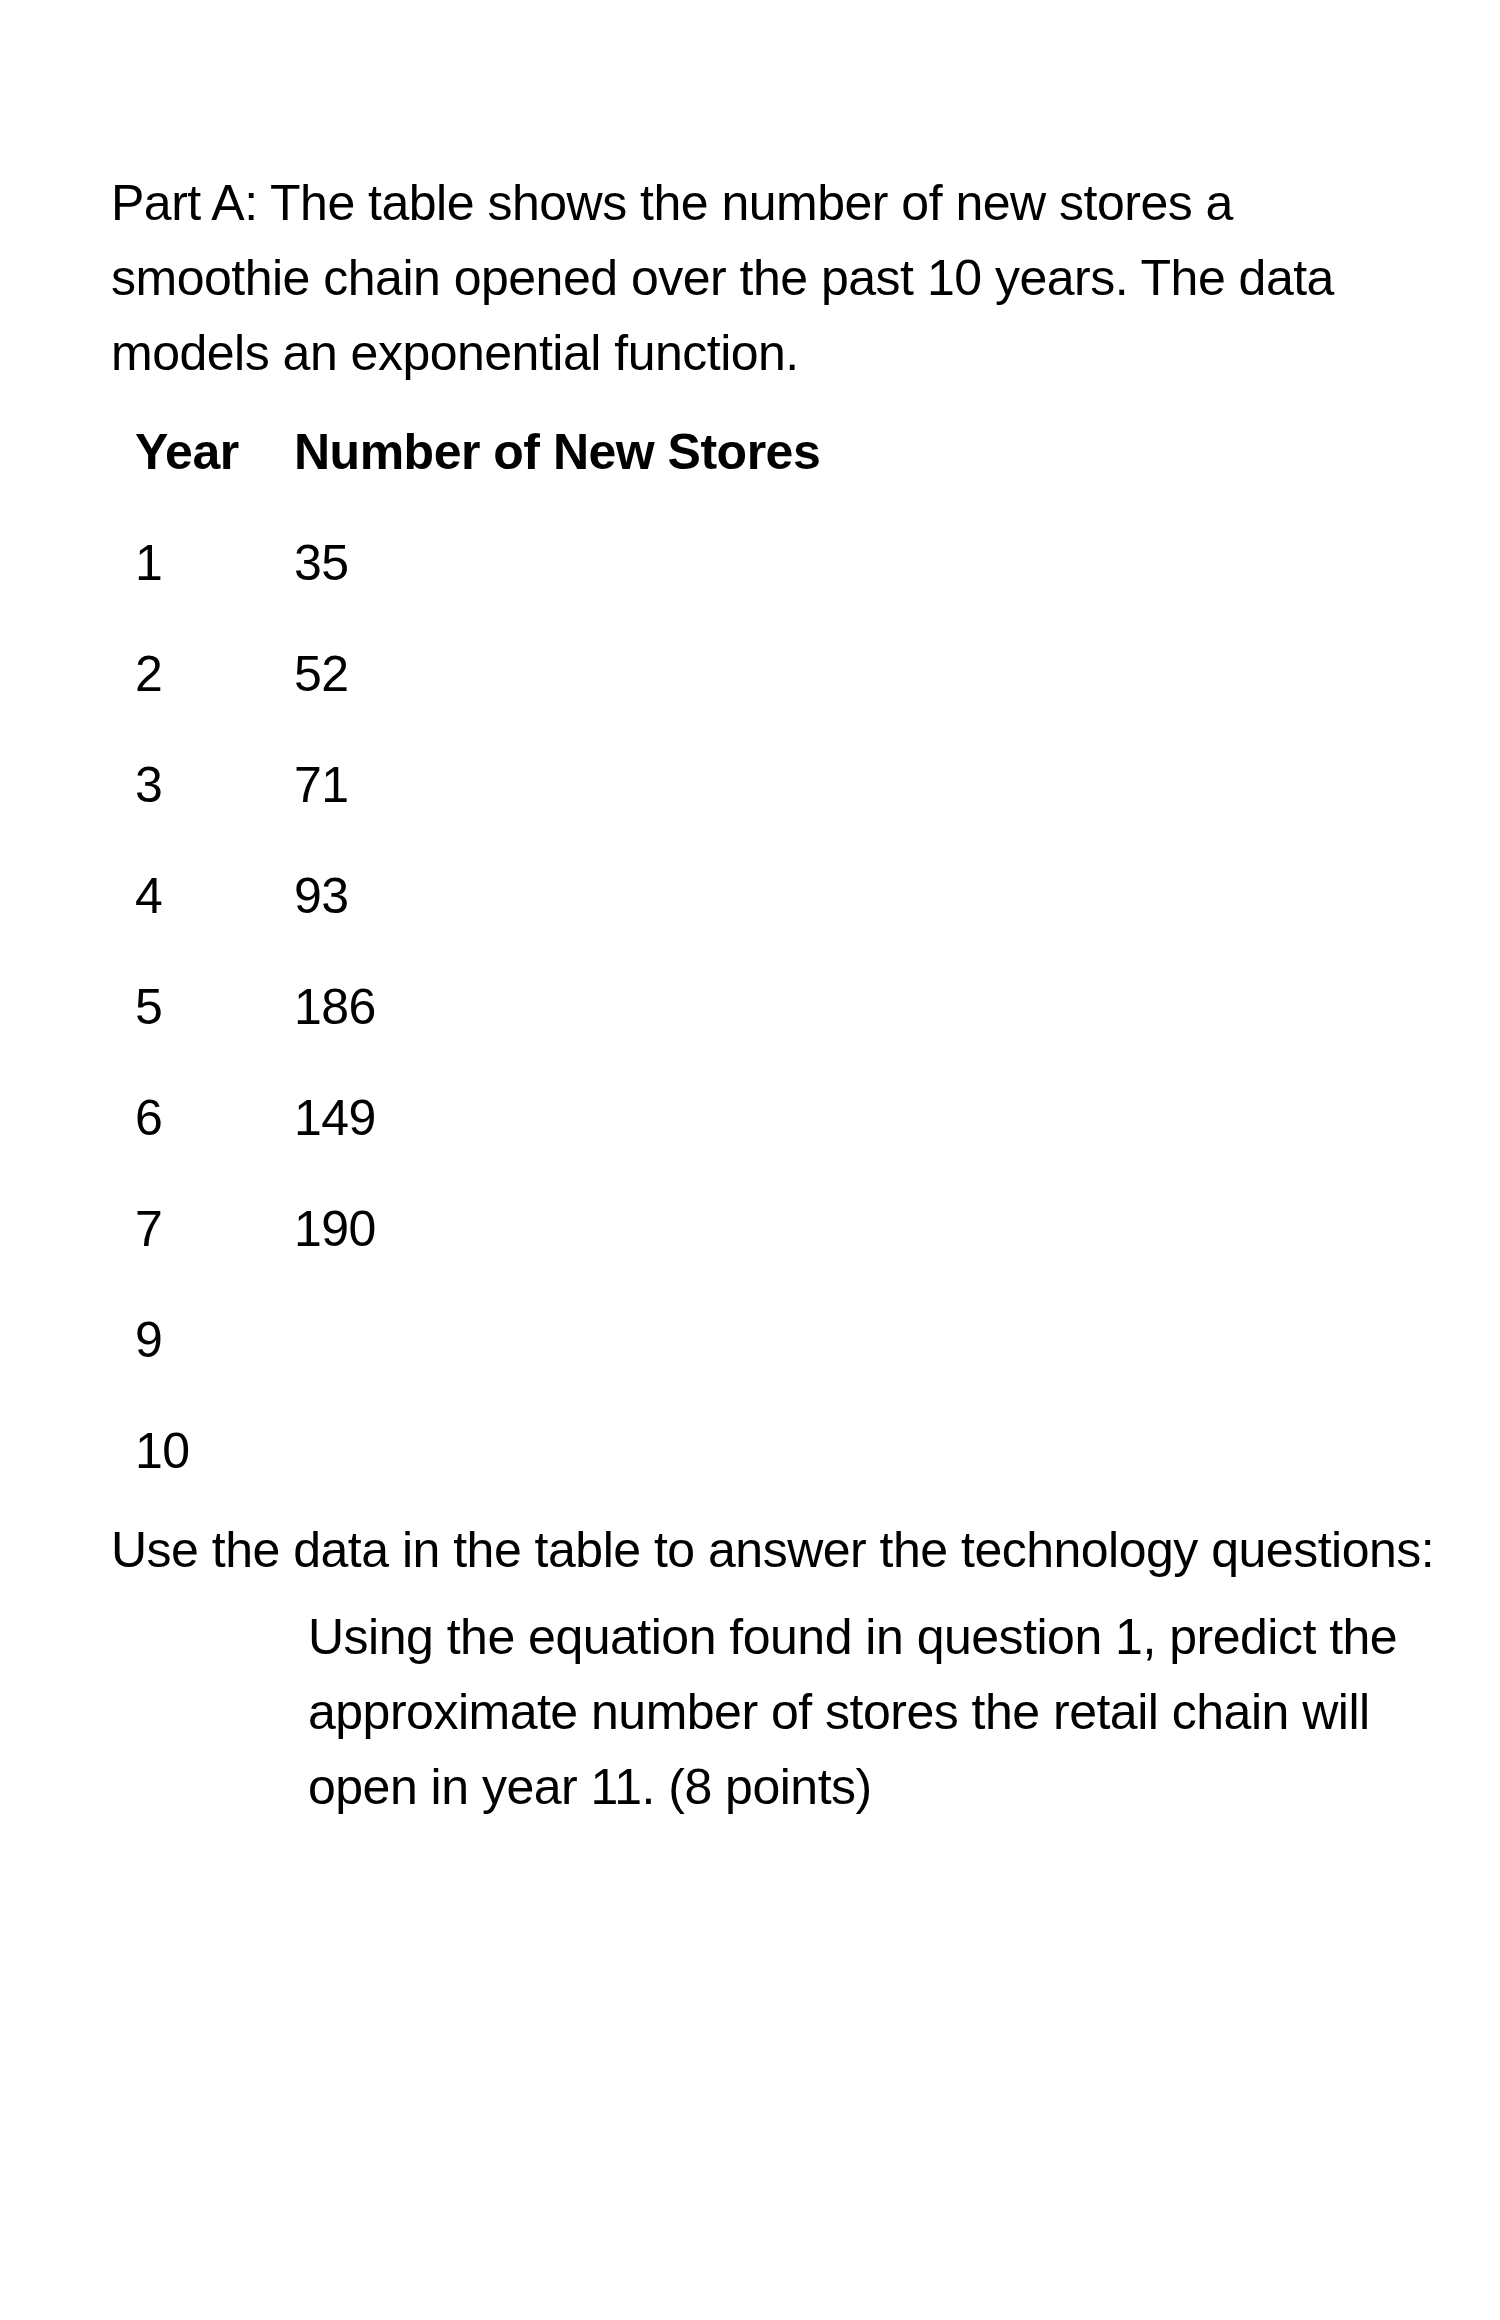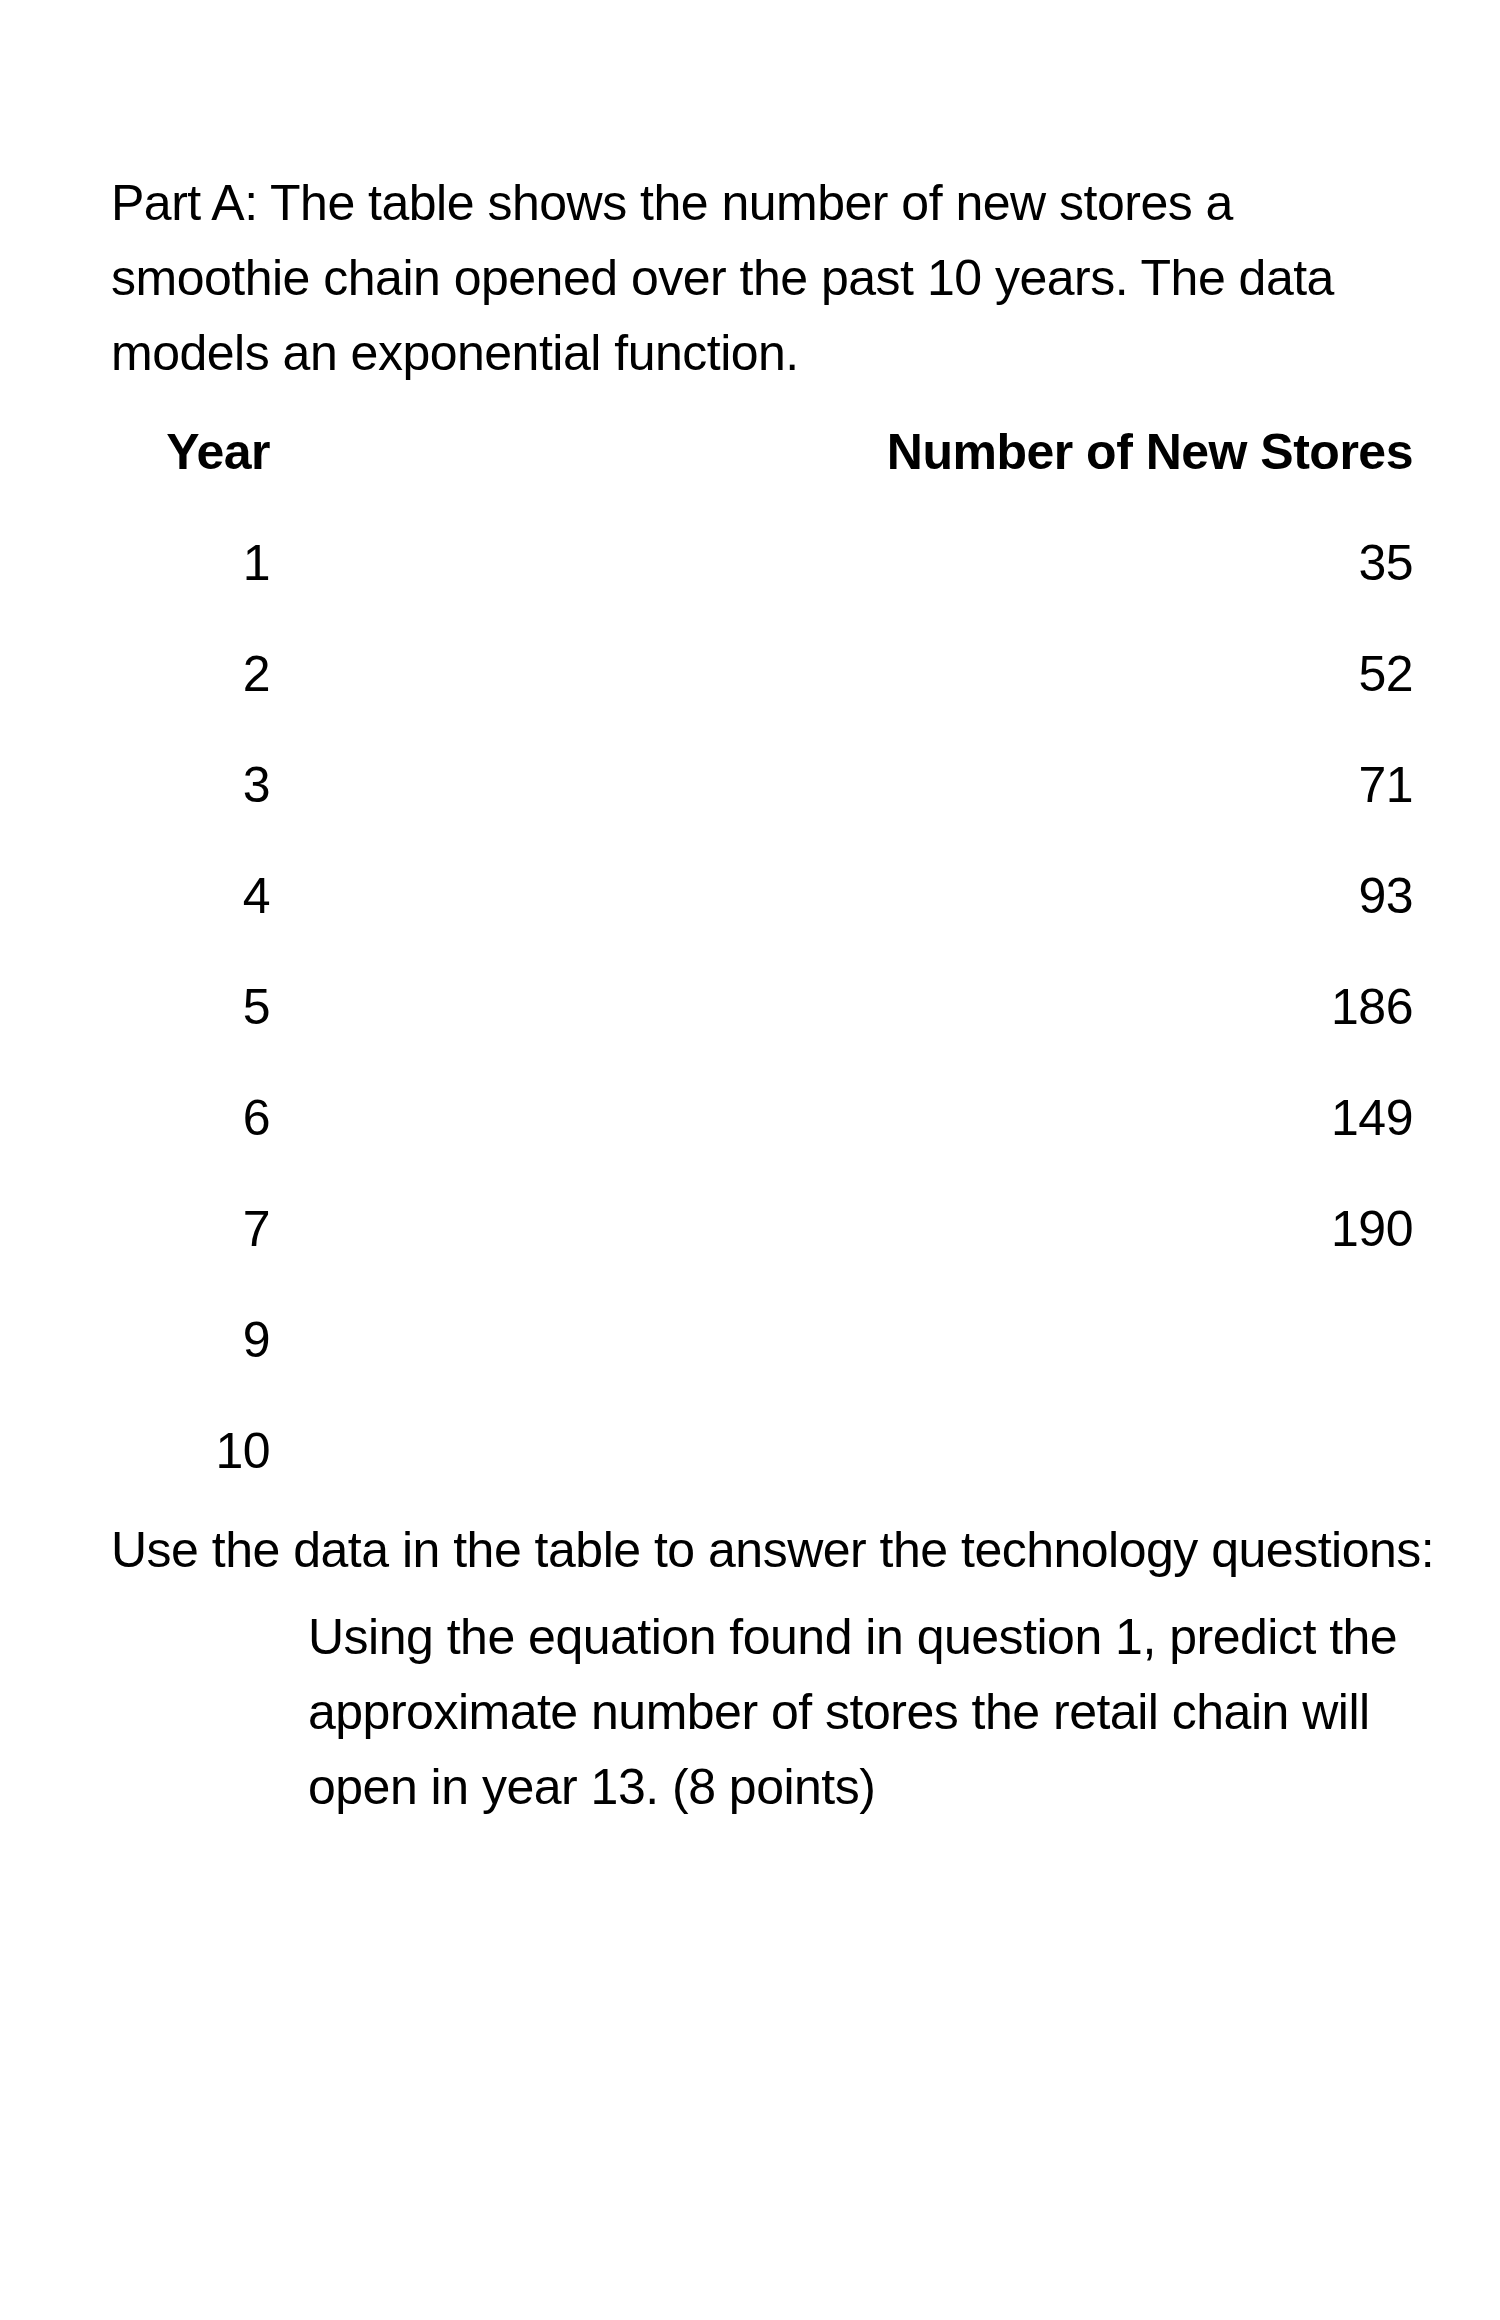--- a/index.html
+++ b/index.html
@@ -16,21 +16,20 @@
       padding: 130px 75px 75px 75px;
       font-size: 50px;
       line-height: 1.5;
       letter-spacing: -0.5px;
     }
     .intro-text {
       margin-bottom: 0;
     }
     .table {
       margin-top: 8px;
-      text-align: right;
     }
     .table-header {
       font-weight: 600;
       display: flex;
     }
     .table-row {
       display: flex;
     }
     .year-col {
       width: 135px;
@@ -96,14 +95,14 @@
     <span class="year-col">9</span>
   </div>
   <div class="table-row">
     <span class="year-col">10</span>
   </div>
 </div>
 
 <p class="post-table-text">Use the data in the table to answer the technology questions:</p>
 
 <div class="questions">
-  <p class="question">Using the equation found in question 1, predict the approximate number of stores the retail chain will open in year 13. (8 points)</p>
+  <p class="question">Using the equation found in question 1, predict the approximate number of stores the retail chain will open in year 11. (8 points)</p>
 </div>
 
 </body></html>

